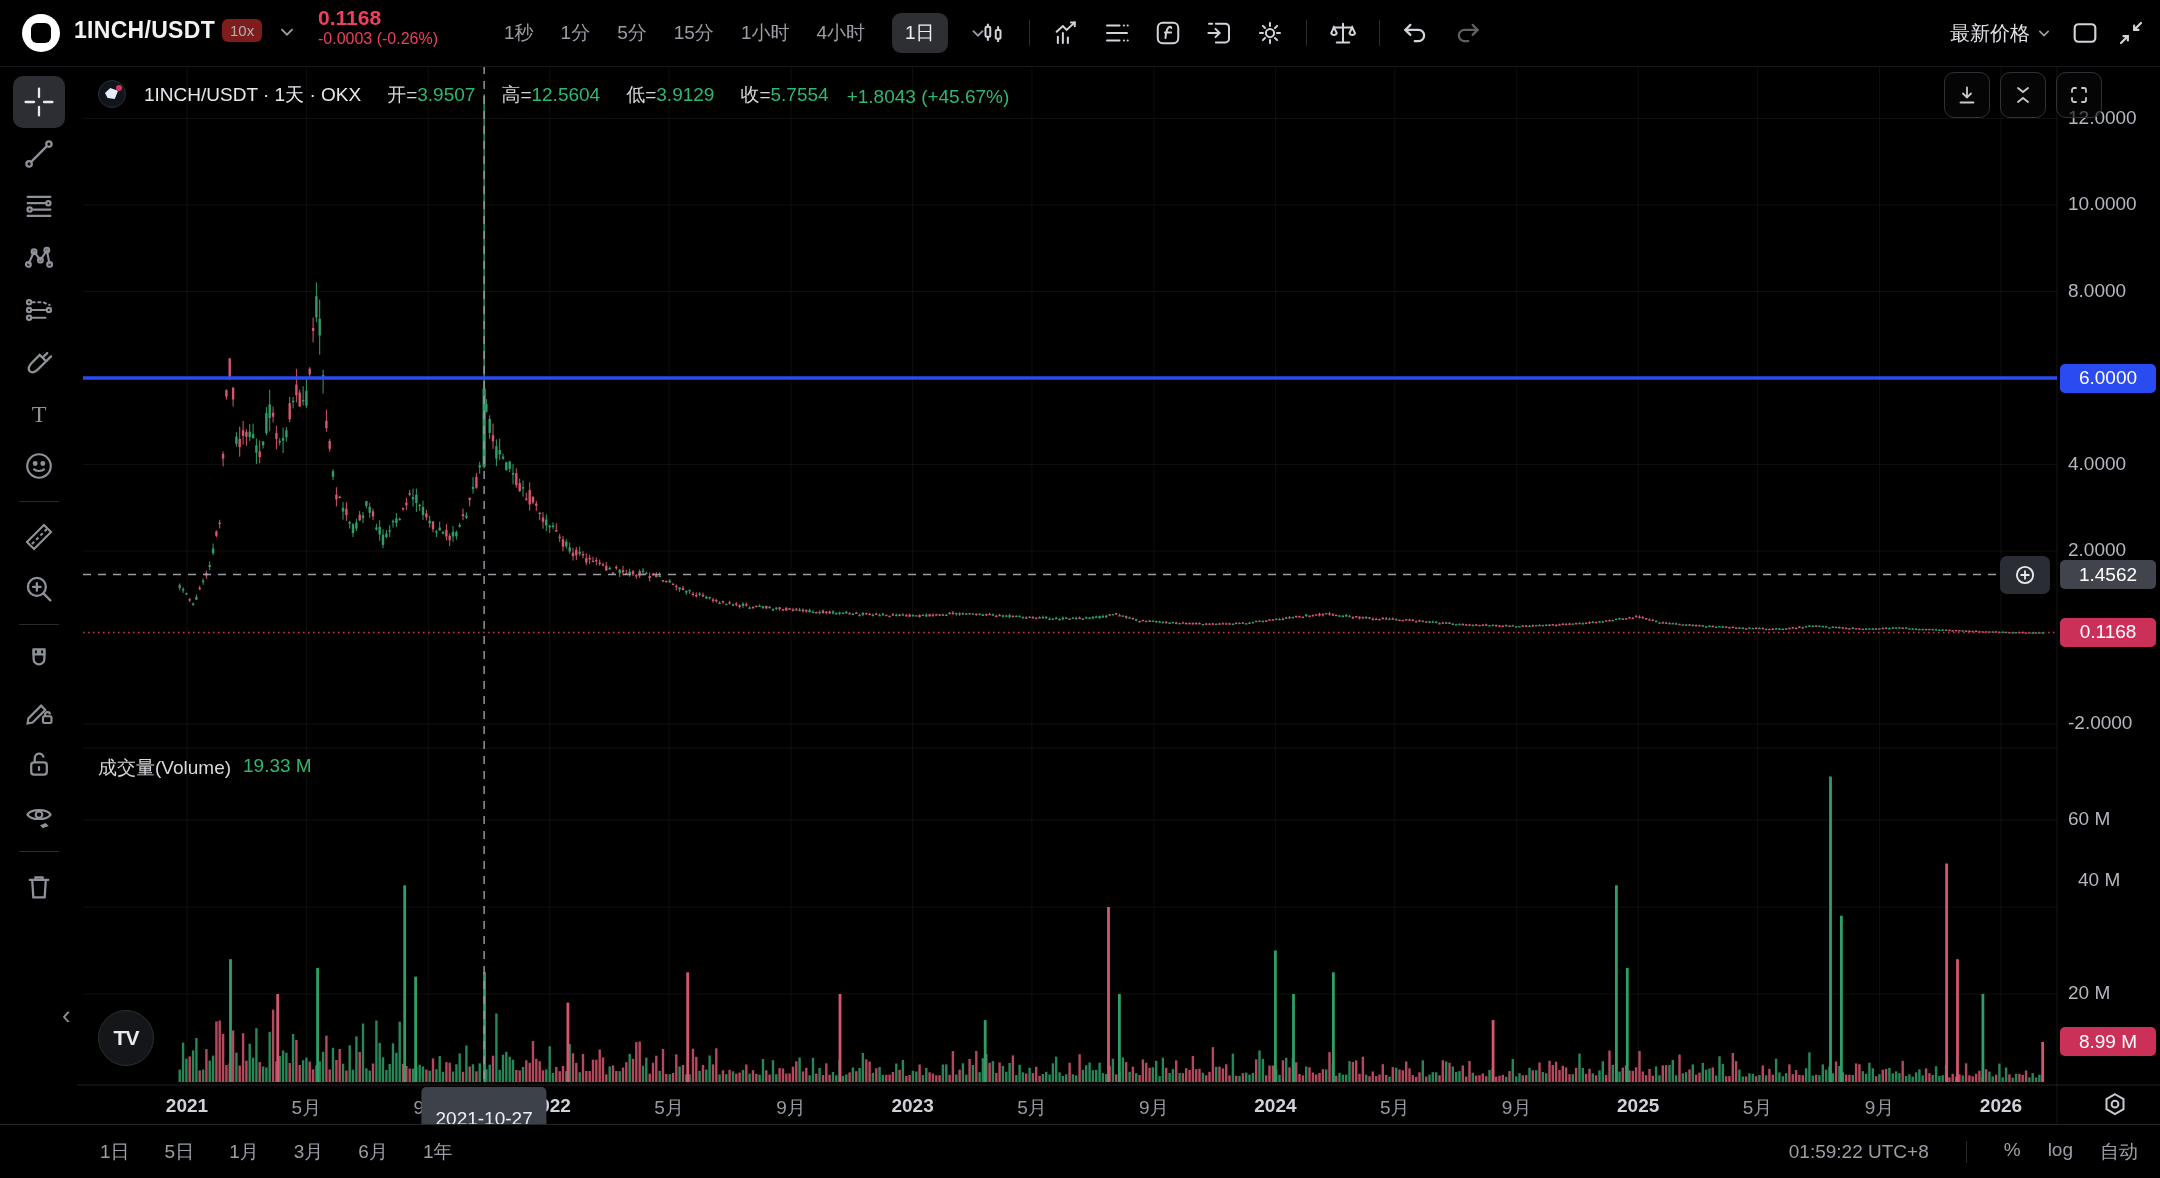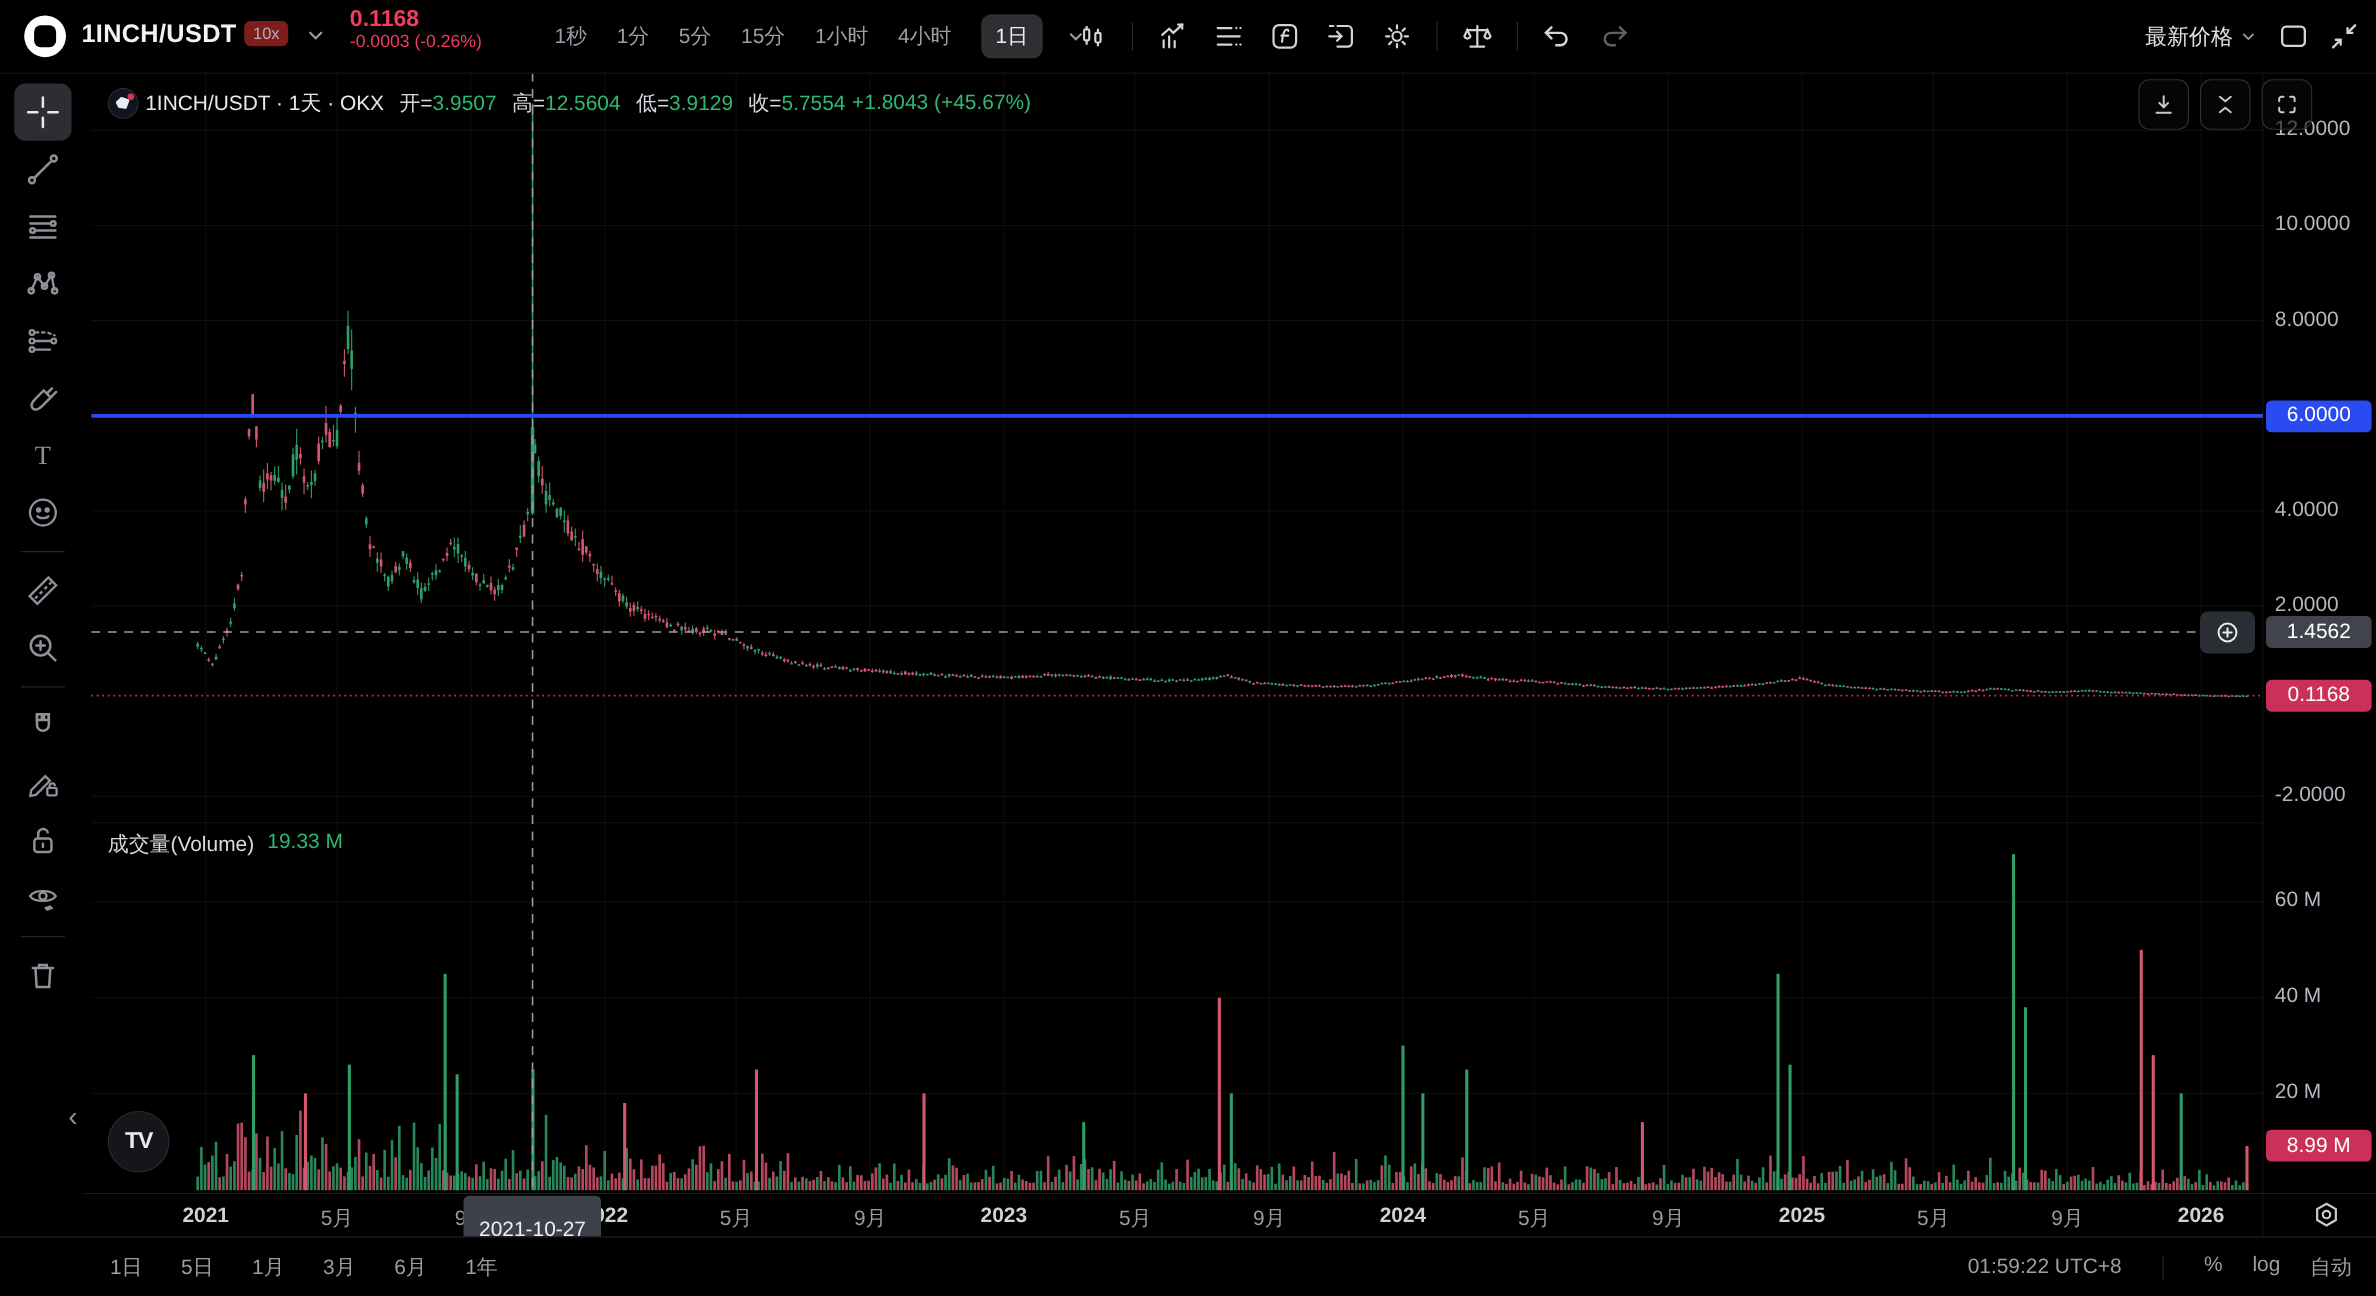--- a/index.html
+++ b/index.html
@@ -36,21 +36,21 @@
   
   #left-toolbar{position:absolute;left:0;top:66px;width:77px;height:1058px;background:#000;z-index:25;
     display:flex;flex-direction:column;align-items:center;padding-top:10px;box-sizing:border-box;}
   .tool{width:52px;height:52px;display:flex;align-items:center;justify-content:center;border-radius:10px;
     color:#8e9199;cursor:pointer;flex:0 0 auto;}
   .tool svg{width:34px;height:34px;}
   .tool-active{background:#2d2e33;color:#e8eaee;}
   .tool-sep{width:40px;height:1px;background:#2a2b30;margin:9px 0;flex:0 0 auto;}
   #toolbar-collapse{position:absolute;left:62px;top:1000px;color:#8e9199;font-size:26px;cursor:pointer;z-index:26;}
   
-  #legend{position:absolute;left:98px;top:80px;z-index:10;display:flex;align-items:center;gap:6px;font-size:19px;}
+  #legend{position:absolute;left:98px;top:80px;z-index:10;display:flex;align-items:flex-end;gap:18px;font-size:19px;}
   #coin-icon{width:26px;height:26px;border-radius:50%;background:#10141c;border:1px solid #2a2e37;position:relative;}
   #coin-icon:before{content:"";position:absolute;left:6px;top:7px;width:13px;height:11px;background:#e9edf3;
     clip-path:polygon(0 45%,40% 0,100% 25%,75% 100%,20% 90%);}
   #coin-icon:after{content:"";position:absolute;right:3px;top:4px;width:6px;height:6px;border-radius:50%;background:#d6335c;}
   #legend .t{color:#e6e8ee;}
   #legend .lbl{color:#d4d6dc;margin-left:8px;}
   #legend .val{color:#2eb872;}
   #vol-legend{position:absolute;left:98px;top:755px;z-index:10;font-size:19px;display:flex;gap:12px;}
   #vol-legend .lbl{color:#d8dadf;}
   #vol-legend .val{color:#2eb872;}
@@ -2112,21 +2112,21 @@
 
   <div id="price-axis">
       <div class="ax-label" style="top: 106.5px;">12.0000</div>
       <div class="ax-label" style="top: 193px;">10.0000</div>
       <div class="ax-label" style="top: 279.5px;">8.0000</div>
       <div class="ax-label" style="top: 366px;">6.0000</div>
       <div class="ax-label" style="top: 452.5px;">4.0000</div>
       <div class="ax-label" style="top: 539px;">2.0000</div>
       <div class="ax-label" style="top: 712px;">-2.0000</div>
       <div class="ax-label" style="top: 808px;">60 M</div>
-      <div class="ax-label" style="top: 895px;">40 M</div>
+      <div class="ax-label" style="top: 869px; margin-left: 10px;">40 M</div>
       <div class="ax-label" style="top: 982px;">20 M</div>
     </div>
   <div id="time-axis">
       <div class="t-label major" style="left: 187px;">2021</div>
       <div class="t-label" style="left: 306.361px;">5月</div>
       <div class="t-label" style="left: 428.262px;">9月</div>
       <div class="t-label major" style="left: 549.8px;">2022</div>
       <div class="t-label" style="left: 669.161px;">5月</div>
       <div class="t-label" style="left: 791.062px;">9月</div>
       <div class="t-label major" style="left: 912.6px;">2023</div>

